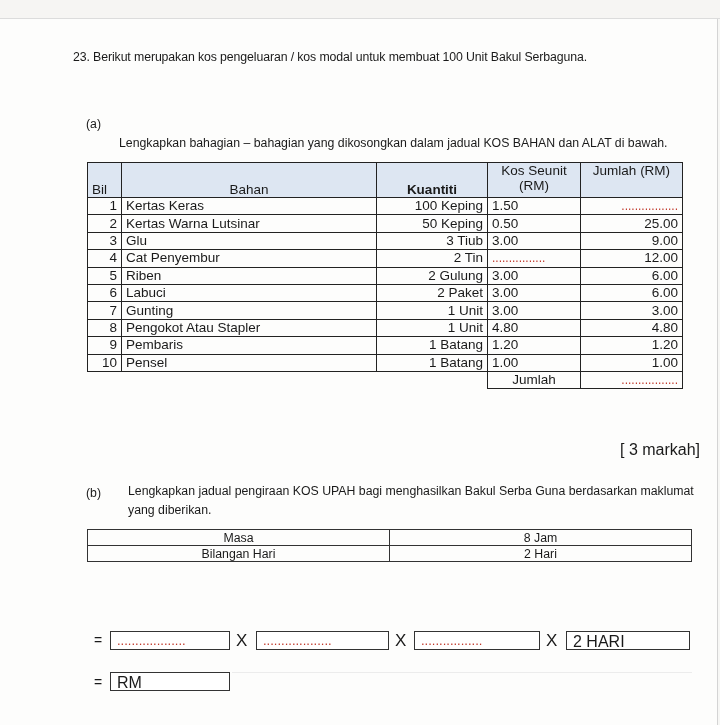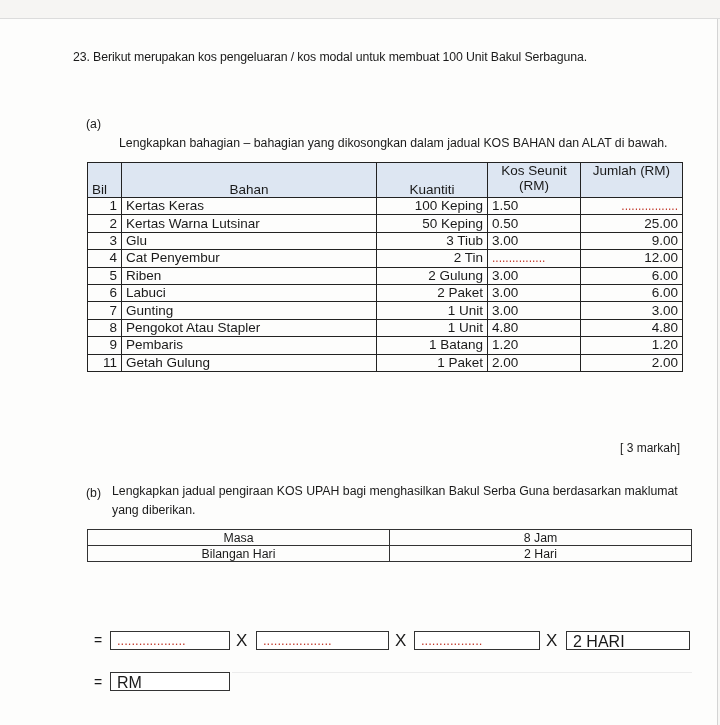--- a/index.html
+++ b/index.html
@@ -37,21 +37,21 @@
   .c-bahan { width: 246px; text-align: left; }
   .c-kuan { width: 102px; text-align: right; }
   .c-kos { width: 84px; text-align: left; }
   .c-jum { width: 93px; text-align: right; }
   th.c-bahan, th.c-kos, th.c-jum { text-align: center; }
   th.c-kuan { text-align: right; }
   th.c-kos, th.c-jum { vertical-align: top !important; padding-top: 1px; }
   .dots { color: #c0392b; letter-spacing: 0px; font-size: 12px; }
   td.nob { border: none !important; background: transparent; }
 
-  .marks { font-size: 12px; }
+  .marks { font-size: 16px; }
 
   table.upah {
     position: absolute; left: 87px; top: 529px;
     border-collapse: collapse; font-size: 12.3px;
   }
   table.upah td {
     border: 1px solid #333; text-align: center; height: 15px; line-height: 14px; padding: 0;
   }
   .u-left { width: 301px; }
   .u-right { width: 301px; }
@@ -74,21 +74,21 @@
 <div class="abs q-title">23. Berikut merupakan kos pengeluaran / kos modal untuk membuat 100 Unit Bakul Serbaguna.</div>
 
 <div class="abs part-label" style="left:86px; top:117px;">(a)</div>
 <div class="abs part-text" style="left:119px; top:113px; width:570px;margin-top:21px;">Lengkapkan bahagian – bahagian yang dikosongkan  dalam jadual  KOS BAHAN dan ALAT di bawah.</div>
 
 <table class="bahan">
   <thead>
     <tr>
       <th class="c-bil" style="text-align:left;">Bil</th>
       <th class="c-bahan">Bahan</th>
-      <th class="c-kuan" style="text-align:center;">Kuantiti</th>
+      <th class="c-kuan" style="text-align:center;font-weight:bold;">Kuantiti</th>
       <th class="c-kos">Kos Seunit (RM)</th>
       <th class="c-jum">Jumlah (RM)</th>
     </tr>
   </thead>
   <tbody>
     <tr>
       <td class="c-bil">1</td>
       <td class="c-bahan">Kertas Keras</td>
       <td class="c-kuan">100 Keping</td>
       <td class="c-kos">1.50</td>
@@ -144,33 +144,38 @@
       <td class="c-jum">4.80</td>
     </tr>
     <tr>
       <td class="c-bil">9</td>
       <td class="c-bahan">Pembaris</td>
       <td class="c-kuan">1 Batang</td>
       <td class="c-kos">1.20</td>
       <td class="c-jum">1.20</td>
     </tr>
     <tr>
-      <td class="c-bil">11</td>
-      <td class="c-bahan">Getah Gulung</td>
-      <td class="c-kuan">1 Paket</td>
-      <td class="c-kos">2.00</td>
-      <td class="c-jum">2.00</td>
+      <td class="c-bil">10</td>
+      <td class="c-bahan">Pensel</td>
+      <td class="c-kuan">1 Batang</td>
+      <td class="c-kos">1.00</td>
+      <td class="c-jum">1.00</td>
+    </tr>
+    <tr>
+      <td class="nob" colspan="3"></td>
+      <td class="c-kos" style="text-align:center;">Jumlah</td>
+      <td class="c-jum"><span class="dots">.................</span></td>
     </tr>
   </tbody>
 </table>
 
 <div class="abs marks" style="left:620px; top:441px;">[ 3 markah]</div>
 
 <div class="abs part-label" style="left:86px; top:486px;">(b)</div>
-<div class="abs part-text" style="left:112px; top:482px; width:572px;">Lengkapkan jadual pengiraan  KOS UPAH bagi menghasilkan Bakul Serba Guna berdasarkan maklumat yang diberikan.</div>
+<div class="abs part-text" style="left:128px; top:482px; width:572px;">Lengkapkan jadual pengiraan  KOS UPAH bagi menghasilkan Bakul Serba Guna berdasarkan maklumat yang diberikan.</div>
 
 <table class="upah">
   <tbody>
   <tr>
     <td class="u-left">Masa</td>
     <td class="u-right">8 Jam</td>
   </tr>
   <tr>
     <td class="u-left">Bilangan Hari</td>
     <td class="u-right">2 Hari</td>

